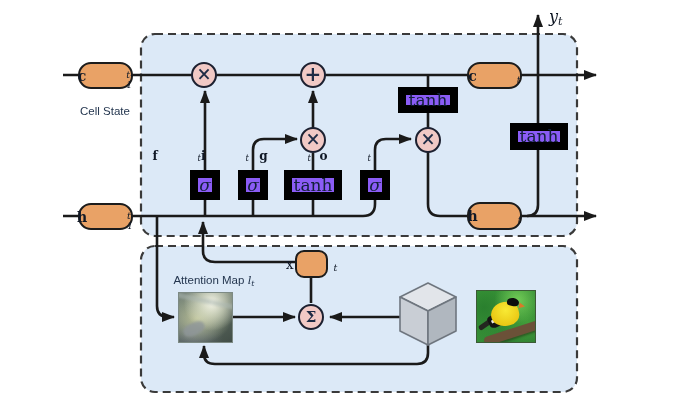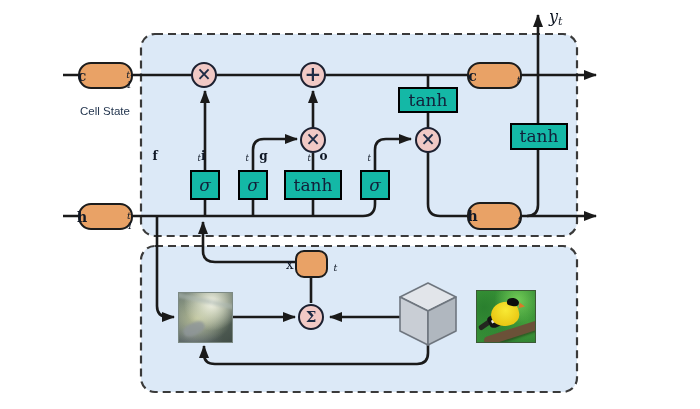--- a/index.html
+++ b/index.html
@@ -11,21 +11,21 @@
   .panel-title{color:#111;font-size:17px;text-align:center;letter-spacing:.2px;}
 
   .pill{background:#e9a266;border:2px solid #1c1c1c;border-radius:13px;
         display:flex;align-items:center;justify-content:center;}
   .sq{border-radius:9px;}
   .mb{font-family:"DejaVu Serif",serif;font-weight:bold;font-size:14px;color:#101826;line-height:1;}
   .mb.rm{font-weight:normal;}
   .ms{font-family:"DejaVu Serif",serif;font-style:italic;font-size:9.5px;color:#101826;
       transform:translateY(4px);line-height:1;padding-left:40px;}
 
-  .gate{background:#14b8a6;border:2px solid #000000;display:flex;align-items:center;justify-content:center;}
+  .gate{background:#8b5cf6;border:8px solid #000000;display:flex;align-items:center;justify-content:center;}
   .gate .g-sigma{font-family:"DejaVu Serif",serif;font-style:italic;font-size:17px;color:#12203a;line-height:1;}
   .gate .g-tanh{font-family:"DejaVu Serif",serif;font-size:17px;color:#12203a;line-height:1;}
 
   .op{width:26px;height:26px;border-radius:50%;background:#f1c9c5;border:2px solid #1c2030;
       display:flex;align-items:center;justify-content:center;}
   .op span{font-family:"DejaVu Serif",serif;font-weight:bold;color:#1d2b45;line-height:1;}
   .op .x{font-size:18px;transform:translateY(-1px);}
   .op .p{font-size:20px;transform:translateY(-1px);}
   .op .s{font-size:15px;}
 
@@ -194,20 +194,24 @@
   <div class="el glabel" style="left:353px;top:150px;width:18px;">
     <span class="mb">o</span>
       <span class="ms">t</span>
     </div>
 
   <div class="el pill sq" style="left:295px;top:250px;width:33px;height:28px;">
     <span class="mb rm">x</span>
       <span class="ms">t</span>
   </div>
 
+  <div class="el cap" style="left:164px;top:274px;width:100px;">
+    <span>Attention Map</span>
+    <span class="cvar">l</span><span class="csub">t</span>
+  </div>
   <div class="el amap" style="left:178px;top:292px;">
     <div class="m-branch"></div>
     <div class="m-wing"></div>
   </div>
 
   <div class="el bird" style="left:476px;top:290px;">
     <div class="b-branch"></div>
     <div class="b-tail"></div>
     <div class="b-wing"></div>
     <div class="b-bar"></div>

